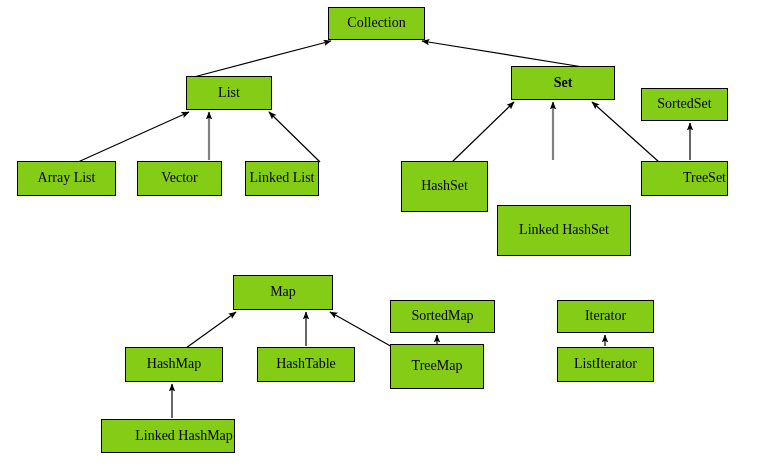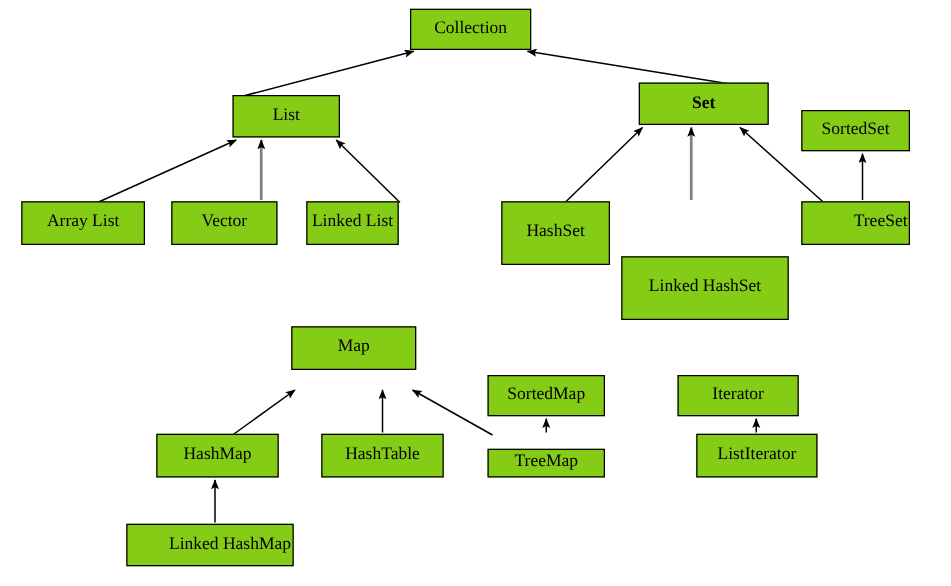--- a/index.html
+++ b/index.html
@@ -99,36 +99,36 @@
       </div>
       <div class="node-box" style="left: 401px; top: 161px; width: 87px; height: 51px;">
         <span class="node-label">HashSet</span>
       </div>
       <div class="node-box" style="left: 497px; top: 161px; width: 134px; height: 51px; margin-top: 44px;">
         <span class="node-label">Linked HashSet</span>
       </div>
       <div class="node-box" style="left: 641px; top: 161px; width: 87px; height: 35px; padding-left: 40px;">
         <span class="node-label">TreeSet</span>
       </div>
-      <div class="node-box" style="left: 233px; top: 261px; width: 100px; height: 35px;">
+      <div class="node-box" style="left: 233px; top: 275px; width: 100px; height: 35px;">
         <span class="node-label">Map</span>
       </div>
-      <div class="node-box" style="left: 390px; top: 300px; width: 94px; height: 33px;">
+      <div class="node-box" style="left: 390px; top: 300px; width: 105px; height: 33px;">
         <span class="node-label">SortedMap</span>
       </div>
-      <div class="node-box" style="left: 542px; top: 300px; width: 97px; height: 33px;">
+      <div class="node-box" style="left: 557px; top: 300px; width: 97px; height: 33px;">
         <span class="node-label">Iterator</span>
       </div>
       <div class="node-box" style="left: 125px; top: 347px; width: 98px; height: 35px;">
         <span class="node-label">HashMap</span>
       </div>
       <div class="node-box" style="left: 257px; top: 347px; width: 98px; height: 35px;">
         <span class="node-label">HashTable</span>
       </div>
-      <div class="node-box" style="left: 390px; top: 359px; width: 94px; height: 23px;">
+      <div class="node-box" style="left: 390px; top: 344px; width: 94px; height: 45px;">
         <span class="node-label">TreeMap</span>
       </div>
       <div class="node-box" style="left: 557px; top: 347px; width: 97px; height: 35px;">
         <span class="node-label">ListIterator</span>
       </div>
       <div class="node-box" style="left: 101px; top: 419px; width: 134px; height: 34px; padding-left: 32px;">
         <span class="node-label">Linked HashMap</span>
       </div>
     </div>
 

